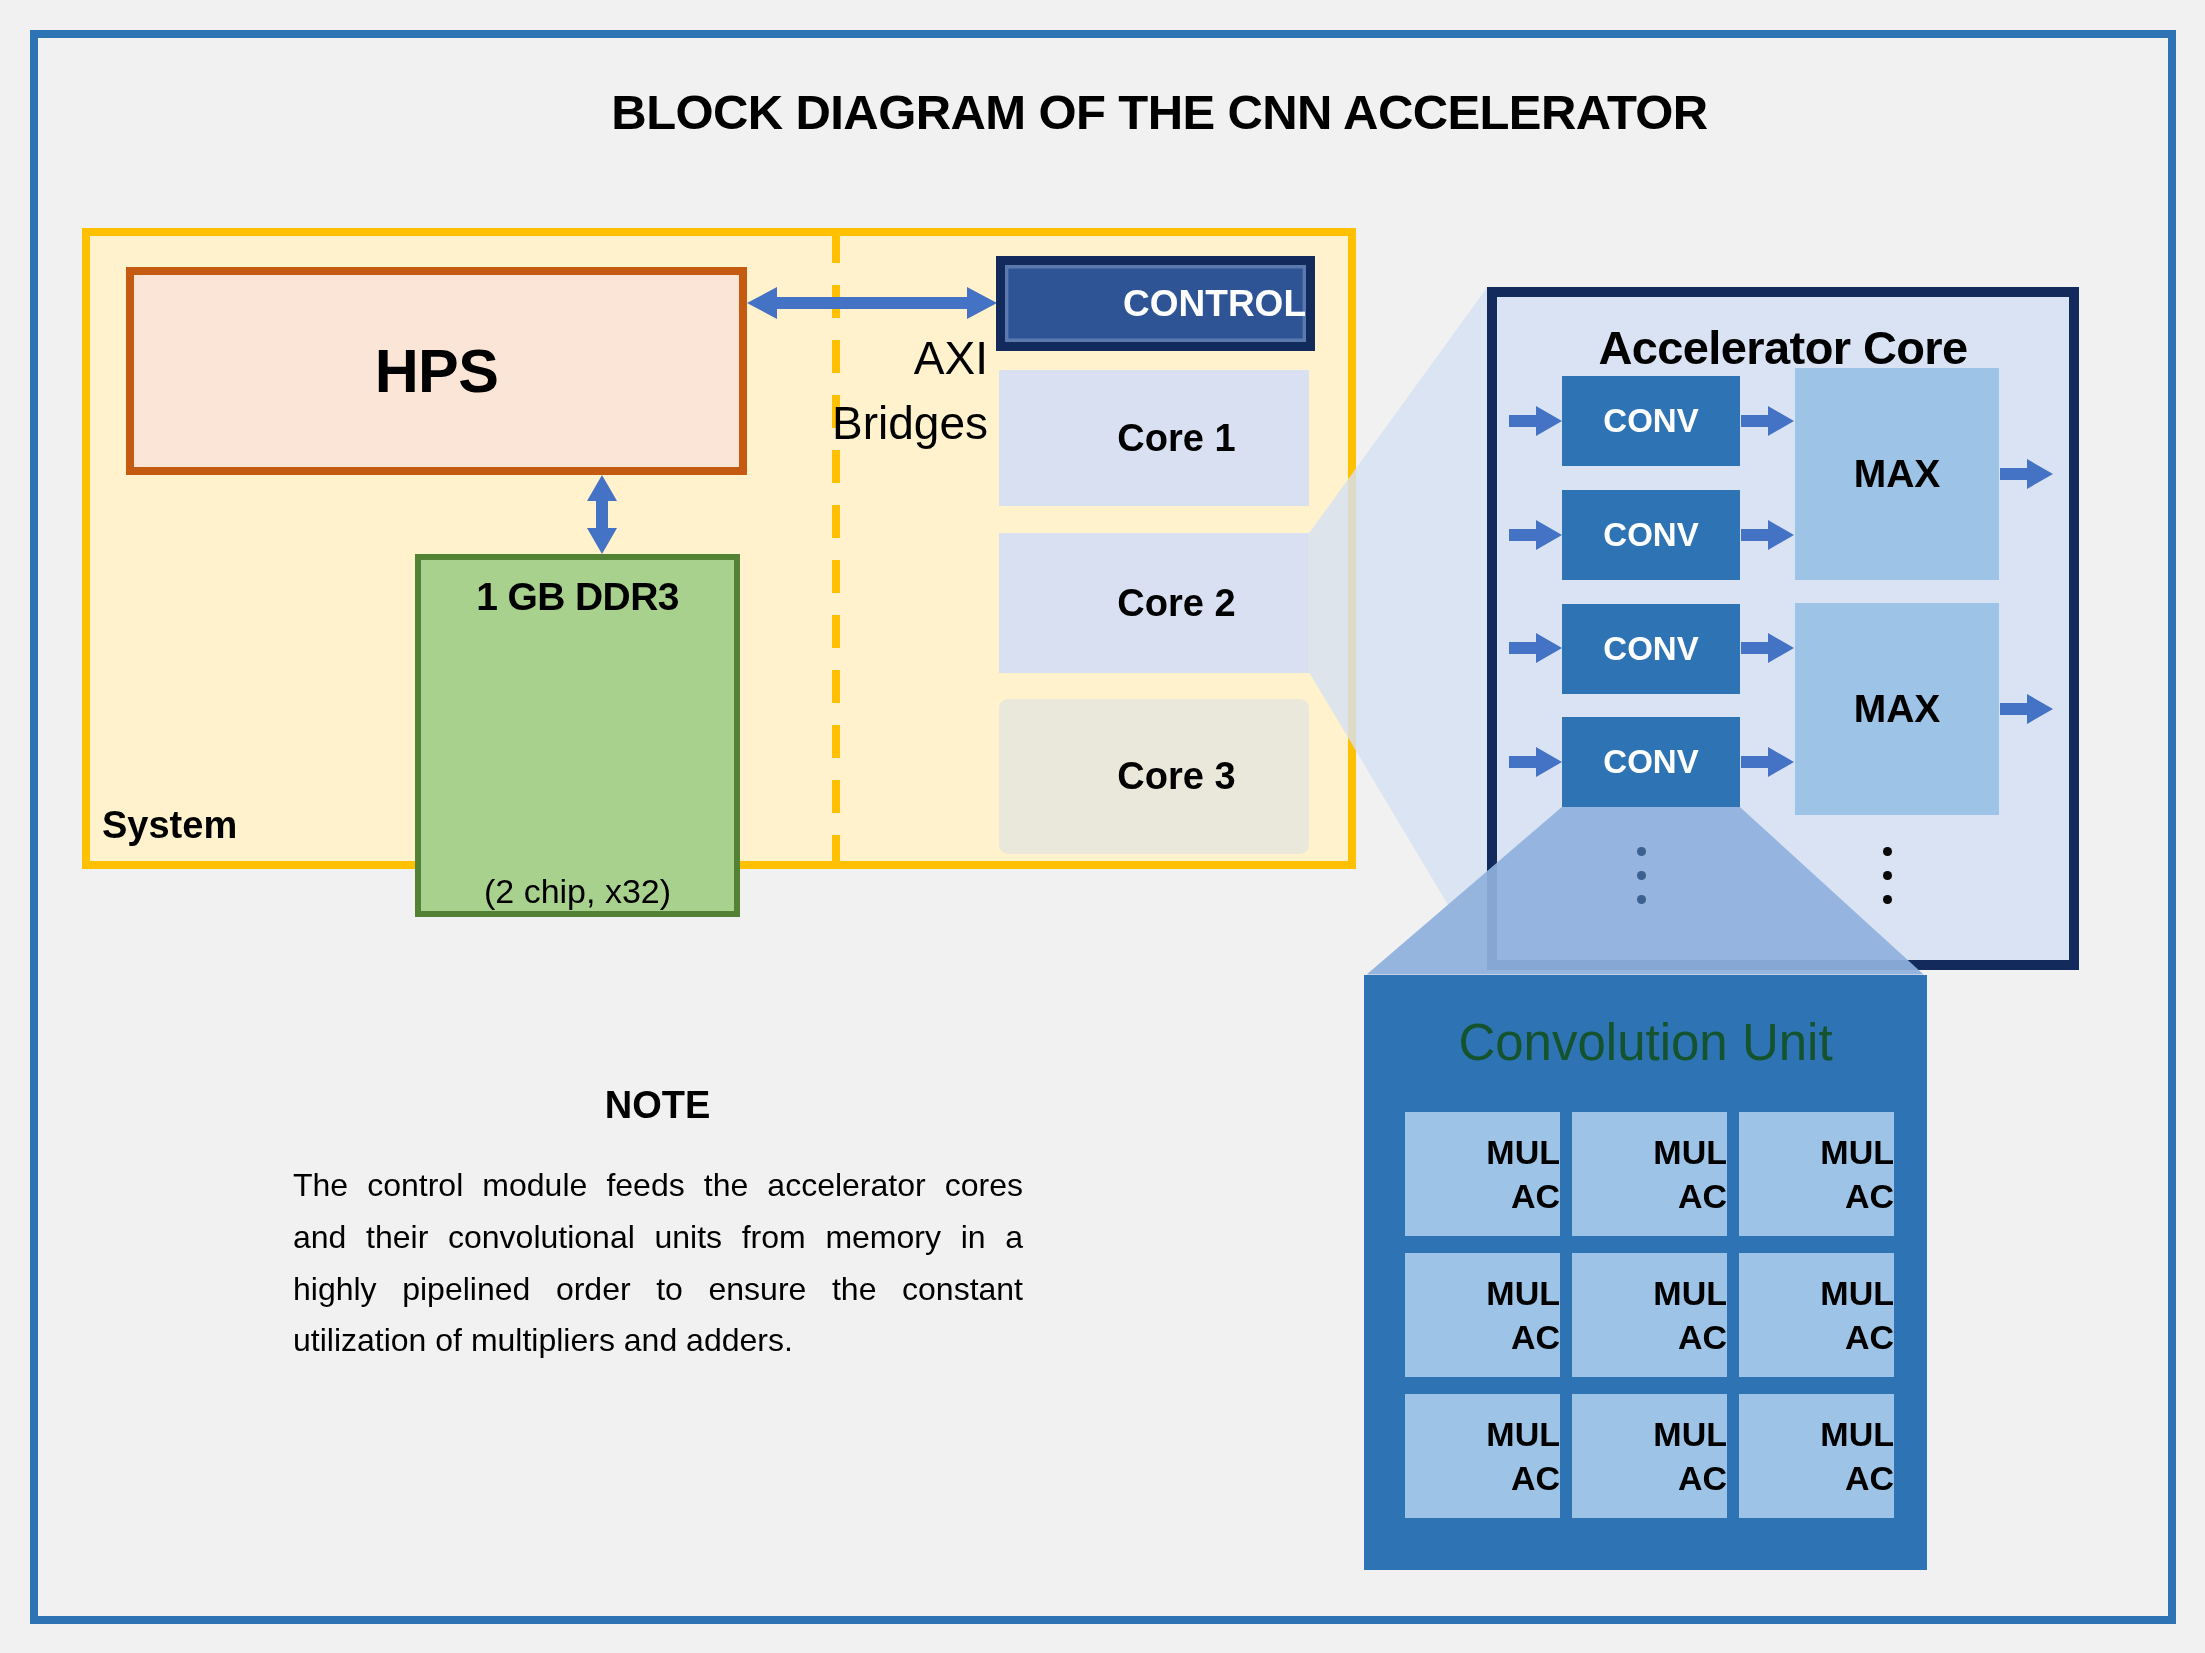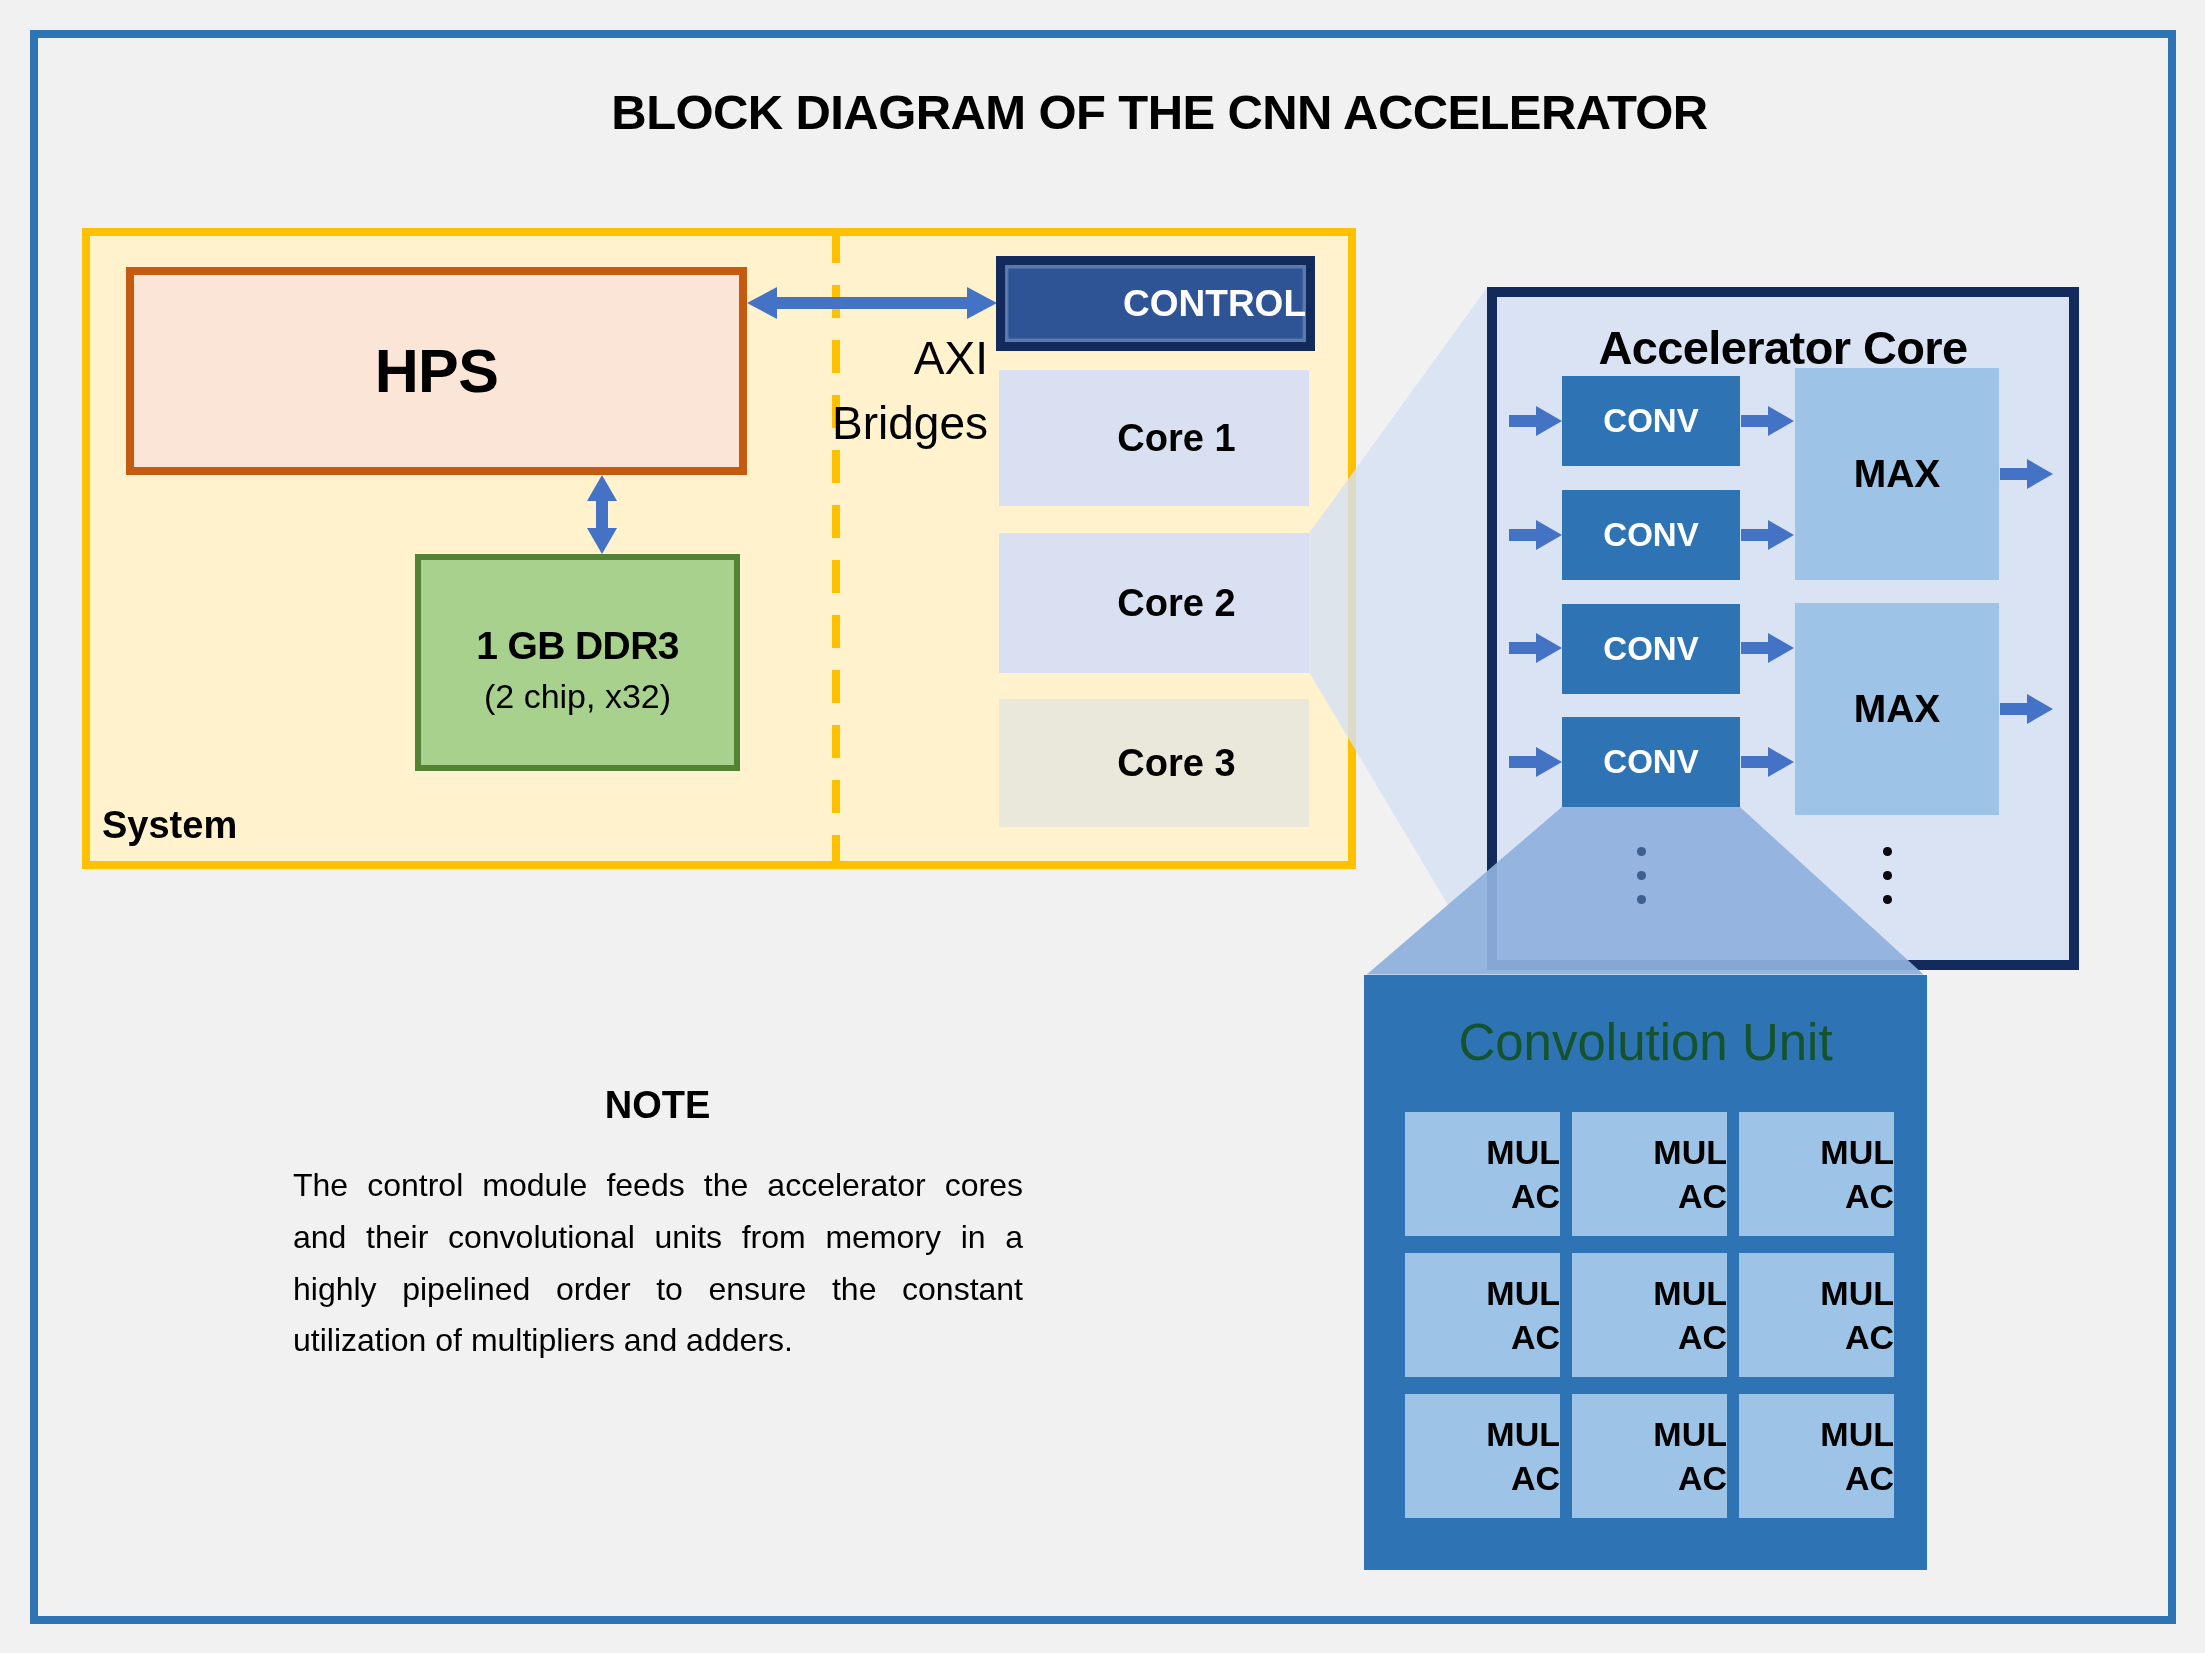--- a/index.html
+++ b/index.html
@@ -17,35 +17,35 @@
     font-size:49px;font-weight:bold;letter-spacing:-0.6px;white-space:nowrap;}
 
   
   .system{left:82px;top:228px;width:1274px;height:641px;
     background:var(--c-system-fill,#FFF2CC);border:8px solid var(--c-system-border,#FFC000);}
   .dashline{left:832px;top:230px;width:8px;height:637px;
     background:repeating-linear-gradient(to bottom,var(--c-system-border,#FFC000) 0 33px,transparent 33px 55px);}
   .hps{left:126px;top:267px;width:621px;height:208px;
     background:var(--c-hps-fill,#FBE5D6);border:8px solid var(--c-hps-border,#C55A11);}
   .hps-label{font-size:61px;font-weight:bold;letter-spacing:-0.6px;}
-  .ddr3{left:415px;top:554px;width:325px;height:217px;flex-direction:column;padding-top:15px;
-    background:var(--c-mem-fill,#A9D18E);border:6.9px solid var(--c-mem-border,#538235);}
+  .ddr3{left:415px;top:554px;width:325px;height:363px;flex-direction:column;padding-top:15px;
+    background:var(--c-mem-fill,#A9D18E);border:6.9px solid var(--c-mem-border,#538235);justify-content:space-between;}
   .ddr3-l1{font-size:39px;font-weight:bold;letter-spacing:-0.6px;}
   .ddr3-l2{font-size:34px;margin-top:9.2px;}
   .system-label{left:102px;top:804px;font-size:38px;font-weight:bold;}
   .axi{left:827px;top:326px;width:161px;text-align:right;font-size:46px;line-height:1.42;}
 
   .control{left:996px;top:256px;width:319px;height:95px;
     background:var(--c-control-fill,#2F5496);border:9.2px solid var(--c-navy,#122A5C);
     box-shadow:inset 0 0 0 3.4px rgba(255,255,255,.22);justify-content:flex-end;}
   .control-label{color:#fff;font-size:37px;font-weight:bold;}
   .core{left:999px;width:310px;font-size:38px;font-weight:bold;padding-left:45px;}
   .core1{top:370px;height:136px;background:var(--c-core-fill,#D9E0F1);}
   .core2{top:533px;height:140px;background:var(--c-core-fill,#D9E0F1);}
-  .core3{top:699px;height:128px;background:var(--c-core3-fill,#EAE7DB);}
+  .core3{top:699px;height:155px;background:var(--c-core3-fill,#EAE7DB);border-radius:9px;}
 
   
   .harrow{display:flex;align-items:center;}
   .hl{width:0;height:0;border-top:16px solid transparent;border-bottom:16px solid transparent;border-right:30px solid var(--c-arrow,#4472C4);}
   .hr{width:0;height:0;border-top:16px solid transparent;border-bottom:16px solid transparent;border-left:30px solid var(--c-arrow,#4472C4);}
   .hshaft{flex:1;height:12.6px;background:var(--c-arrow,#4472C4);}
   .varrow{display:flex;flex-direction:column;align-items:center;}
   .vu{width:0;height:0;border-left:15px solid transparent;border-right:15px solid transparent;border-bottom:26.4px solid var(--c-arrow,#4472C4);}
   .vd{width:0;height:0;border-left:15px solid transparent;border-right:15px solid transparent;border-top:26.4px solid var(--c-arrow,#4472C4);}
   .vshaft{flex:1;width:12.6px;background:var(--c-arrow,#4472C4);}

